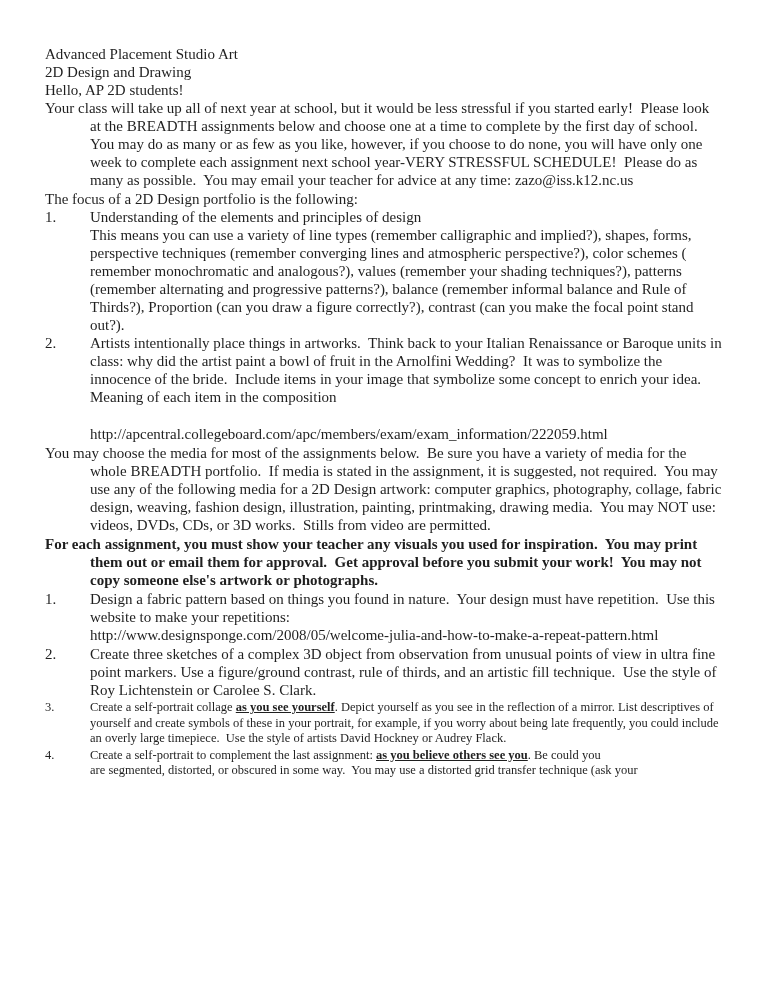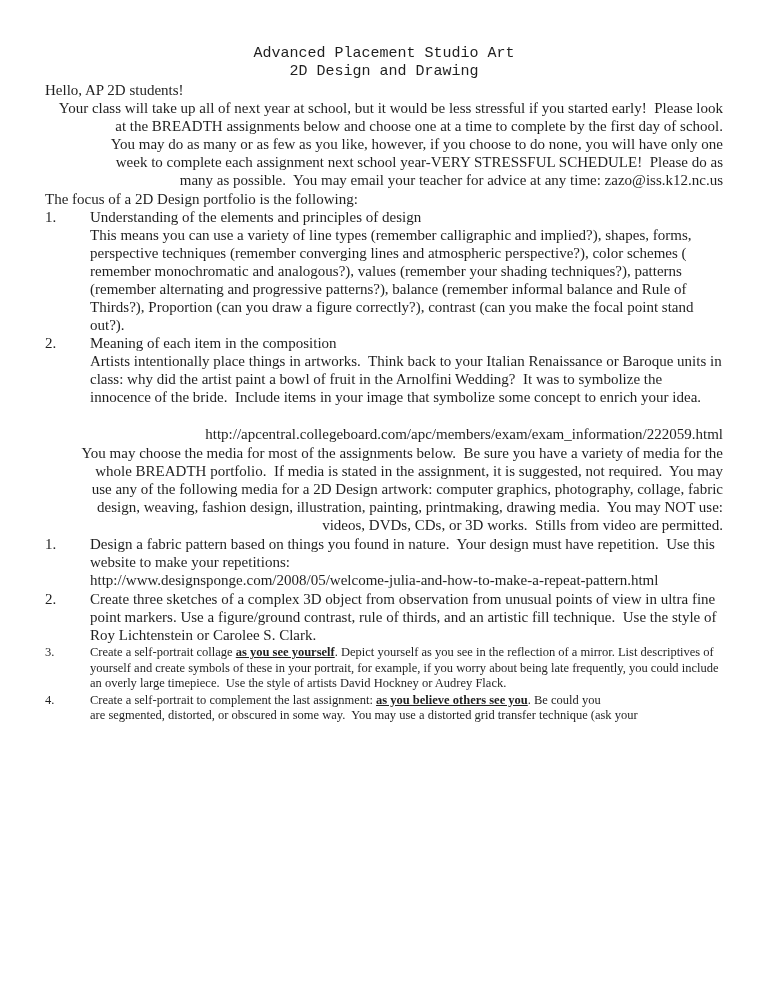--- a/index.html
+++ b/index.html
@@ -10,24 +10,24 @@
     overflow: hidden;
   }
   .page {
     width: 768px; height: 994px;
     padding: 45px 45px 0 45px;
     font-family: "Liberation Serif", serif;
     font-size: 15px;
     line-height: 18px;
     color: #1f1f1f;
   }
-  .header { text-align: center; font-family: Liberation Mono, monospace; }
+  .header { text-align: left; }
   p, .li { margin: 0; }
   .txt { white-space: pre-wrap; }
-  .hang { padding-left: 45px; text-indent: -45px; text-align: right; }
+  .hang { padding-left: 45px; text-indent: -45px; }
   .sp { margin-top: 1px; }
   .li { display: flex; }
   .num { width: 45px; flex: 0 0 45px; }
   .lbody { flex: 1; min-width: 0; }
   .small { font-size: 12.5px; line-height: 15.5px; }
   .b { font-weight: 700; }
   .u { text-decoration: underline; font-weight: bold; }
 </style>
 </head>
 <body>
@@ -48,29 +48,30 @@
     <span class="num txt">1.</span>
     <div class="lbody">
       <div class="txt">Understanding of the elements and principles of design</div>
       <div class="txt">This means you can use a variety of line types (remember calligraphic and implied?), shapes, forms, perspective techniques (remember converging lines and atmospheric perspective?), color schemes ( remember monochromatic and analogous?), values (remember your shading techniques?), patterns (remember alternating and progressive patterns?), balance (remember informal balance and Rule of Thirds?), Proportion (can you draw a figure correctly?), contrast (can you make the focal point stand out?).</div>
     </div>
   </div>
 
   <div class="li">
     <span class="num txt">2.</span>
     <div class="lbody">
+      <div class="txt">Artists intentionally place things in artworks.  Think back to your Italian Renaissance or Baroque units in class: why did the artist paint a bowl of fruit in the Arnolfini Wedding?  It was to symbolize the innocence of the bride.  Include items in your image that symbolize some concept to enrich your idea.</div>
       <div class="txt">Meaning of each item in the composition</div>
-      <div class="txt">Artists intentionally place things in artworks.  Think back to your Italian Renaissance or Baroque units in class: why did the artist paint a bowl of fruit in the Arnolfini Wedding?  It was to symbolize the innocence of the bride.  Include items in your image that symbolize some concept to enrich your idea.</div>
     </div>
   </div>
 
   <p class="txt hang sp"><br><span>http://apcentral.collegeboard.com/apc/members/exam/exam_information/222059.html</span></p>
 
   <p class="txt hang sp">You may choose the media for most of the assignments below.  Be sure you have a variety of media for the whole BREADTH portfolio.  If media is stated in the assignment, it is suggested, not required.  You may use any of the following media for a 2D Design artwork: computer graphics, photography, collage, fabric design, weaving, fashion design, illustration, painting, printmaking, drawing media.  You may NOT use: videos, DVDs, CDs, or 3D works.  Stills from video are permitted.</p>
 
+  <p class="txt hang sp b">For each assignment, you must show your teacher any visuals you used for inspiration.  You may print them out or email them for approval.  Get approval before you submit your work!  You may not copy someone else's artwork or photographs.</p>
 
 
   <div class="li sp">
     <span class="num txt">1.</span>
     <div class="lbody txt"><span>Design a fabric pattern based on things you found in nature.  Your design must have repetition.  Use this website to make your repetitions:</span><br><span>http://www.designsponge.com/2008/05/welcome-julia-and-how-to-make-a-repeat-pattern.html</span></div>
   </div>
 
   <div class="li sp">
     <span class="num txt">2.</span>
     <div class="lbody txt"><span>Create three sketches of a complex 3D object from observation from unusual points of view in ultra fine point markers. Use a figure/ground contrast, rule of thirds, and an artistic fill technique.  Use the style of Roy Lichtenstein or Carolee S. Clark.</span></div>

